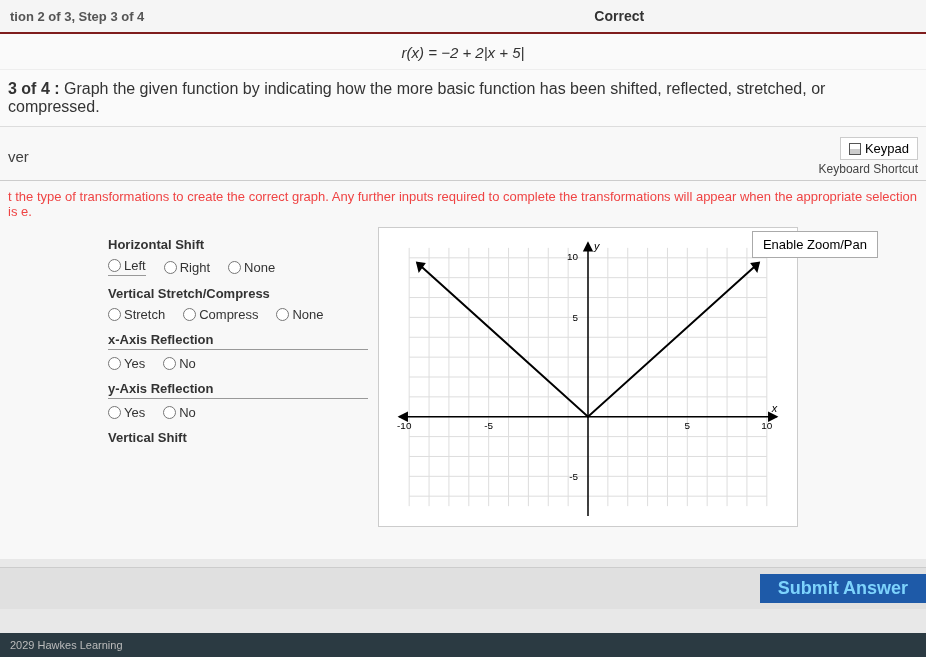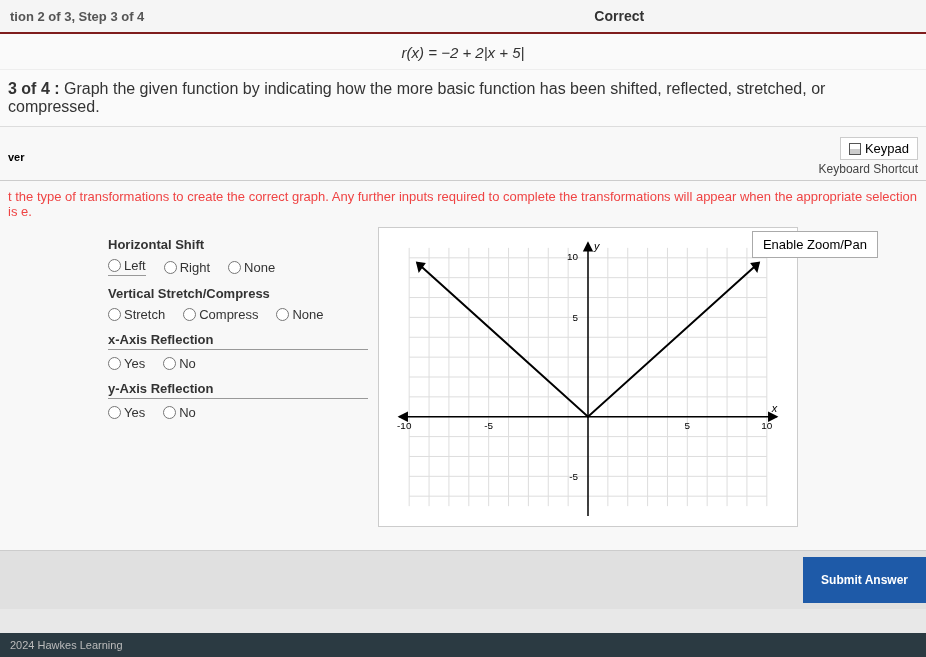--- a/index.html
+++ b/index.html
@@ -4,37 +4,37 @@
 <style>
 * { box-sizing: border-box; margin: 0; padding: 0; }
 body { font-family: Arial, sans-serif; font-size: 14px; color: #333; background: #e8e8e8; width: 926px; height: 657px; overflow: hidden; position: relative; }
 .top-bar { display: flex; align-items: center; padding: 4px 10px; background: #f5f5f5; border-bottom: 2px solid #7f1d1d; text-align: center; }
 .breadcrumb { font-weight: bold; color: #555; font-size: 13px; }
 .correct-badge { margin-left: 440px; font-weight: bold; color: #333; padding: 4px 10px; font-size: 14px; }
 .formula-row { text-align: center; padding: 10px 0 8px 0; background: #fafafa; border-bottom: 1px solid #eee; font-style: italic; font-size: 15px; }
 .instruction-row { padding: 10px 8px; background: #fafafa; border-bottom: 1px solid #ddd; font-size: 16px; }
 .instruction-row .step-label { font-weight: bold; }
 .answer-header { display: flex; align-items: center; padding: 10px 8px 4px 8px; background: #f8f8f8; border-bottom: 1px solid #ccc; }
-.answer-header .title { font-weight: bold; color: #000000; font-size: 11px; }
+.answer-header .title { font-weight: normal; color: #404040; font-size: 15px; }
 .answer-header .spacer { flex: 1; }
 .keypad-btn { display: inline-flex; align-items: center; gap: 4px; padding: 3px 8px; background: #fff; border: 1px solid #ccc; font-size: 13px; cursor: pointer; }
 .kb-shortcut { font-size: 12px; color: #444; margin-top: 2px; text-align: right; }
 .kb-col { display:flex; flex-direction:column; align-items:flex-end; }
 .hint-row { padding: 8px 8px 0 8px; background: #f8f8f8; font-size: 13px; color: #ef4444; }
 .content { display: flex; background: #f8f8f8; padding: 8px 8px 0 8px; position: relative; height: 340px;}
 .controls { width: 360px; padding-left: 100px; overflow: hidden; }
 .group-label { font-weight: bold; font-size: 13px; margin: 10px 0 6px 0; color: #333; }
 .radio-row { display: flex; gap: 18px; margin-bottom: 10px; align-items: center; font-size: 13px; color: #333; }
 .radio-row label { cursor: pointer; display: flex; align-items: center; gap: 3px; }
 .radio-row input[type="radio"] { cursor: pointer; }
 .underline { border-bottom: 1px solid #999; padding-bottom: 2px; }
 .graph-area { flex: 1; position: relative; padding: 0 10px; }
 .zoom-btn { position: absolute; top: 4px; right: 40px; padding: 5px 10px; background: #fff; border: 1px solid #aaa; font-size: 13px; cursor: pointer; z-index: 2; }
 .submit-bar { position: absolute; bottom: 48px; right: 0; left: 0; display:flex; justify-content:flex-end; background:#e0e0e0; padding:6px 0 6px 0; border-top:1px solid #ccc;}
-.submit-btn { padding: 16px 18px; background: #1e5aa8; color: #ffffff; border: none; font-size: 12px; font-weight: bold; cursor: pointer; margin-right:0;}
+.submit-btn { padding: 4px 18px; background: #1e5aa8; color: #7dd3fc; border: none; font-size: 18px; font-weight: bold; cursor: pointer; margin-right:0;}
 .footer { position: absolute; bottom: 0; left: 0; right: 0; background: #2b3a42; color: #bbb; font-size: 11px; padding: 6px 10px; }
 svg.graph { background: #fff; border: 1px solid #ccc; }
 .keypad-icon { width:12px; height:12px; border:1px solid #555; display:inline-block; background:linear-gradient(#fff 50%, #ccc 50%);}
 </style>
 </head>
 <body>
 
 <div class="top-bar">
   <span class="breadcrumb">tion 2 of 3, Step 3 of 4</span>
   <span class="correct-badge">Correct</span>
@@ -113,20 +113,21 @@
       <label>
           <input type="radio" name="yr" style="">
           <span>Yes</span>
         </label>
       <label>
           <input type="radio" name="yr" style="">
           <span>No</span>
         </label>
     </div>
 
+    <div class="group-label">Vertical Shift</div>
   </div>
 
   <div class="graph-area">
     <button class="zoom-btn">Enable Zoom/Pan</button>
     <svg class="graph" width="420" height="300" viewBox="0 0 420 300">
       <g stroke="#ddd" stroke-width="1">
         <line x1="30" y1="20" x2="30" y2="280"></line>
           <line x1="50" y1="20" x2="50" y2="280"></line>
           <line x1="70" y1="20" x2="70" y2="280"></line>
           <line x1="90" y1="20" x2="90" y2="280"></line>
@@ -185,13 +186,13 @@
         <polygon points="382,35 375,36 380,43" fill="#000"></polygon>
       </g>
     </svg>
   </div>
 </div>
 
 <div class="submit-bar">
   <button class="submit-btn">Submit Answer</button>
 </div>
 
-<div class="footer">2024 Hawkes Learning</div>
+<div class="footer">2029 Hawkes Learning</div>
 
 </body></html>

